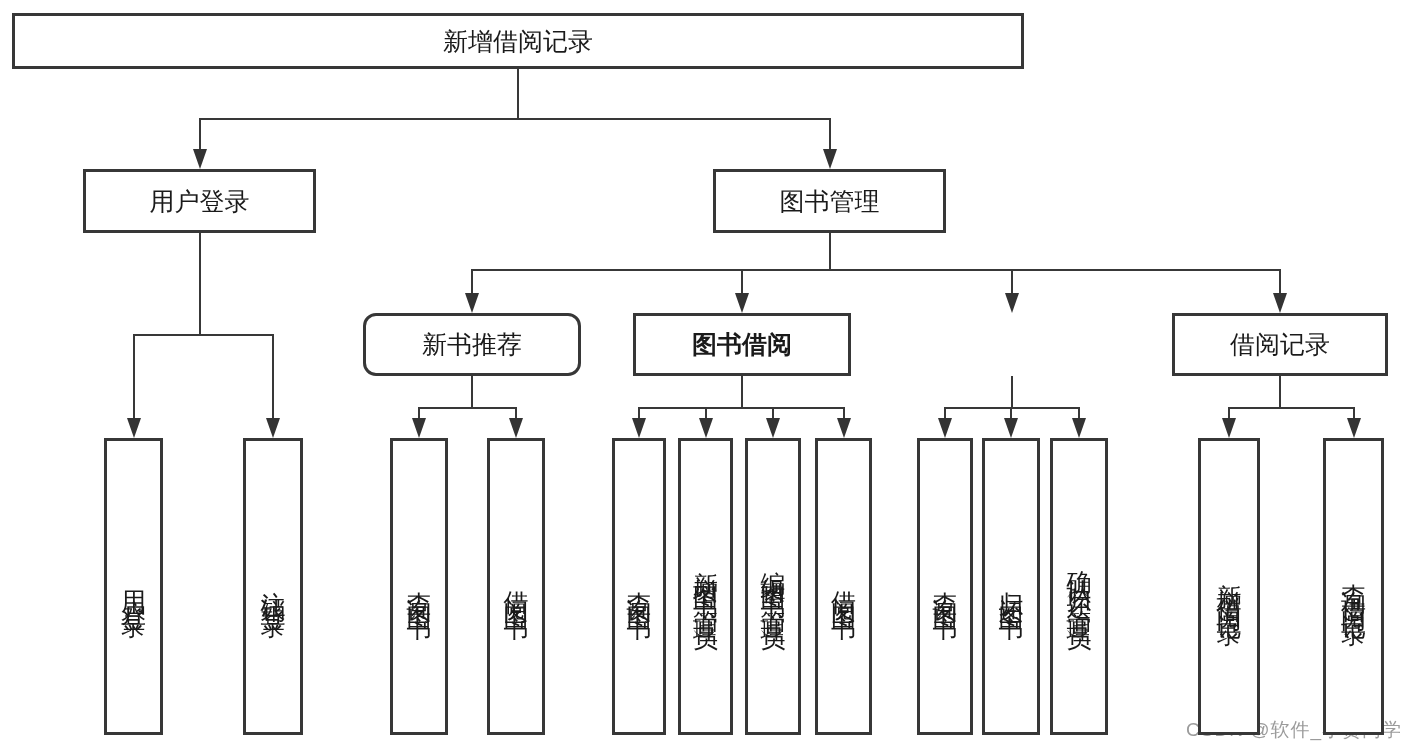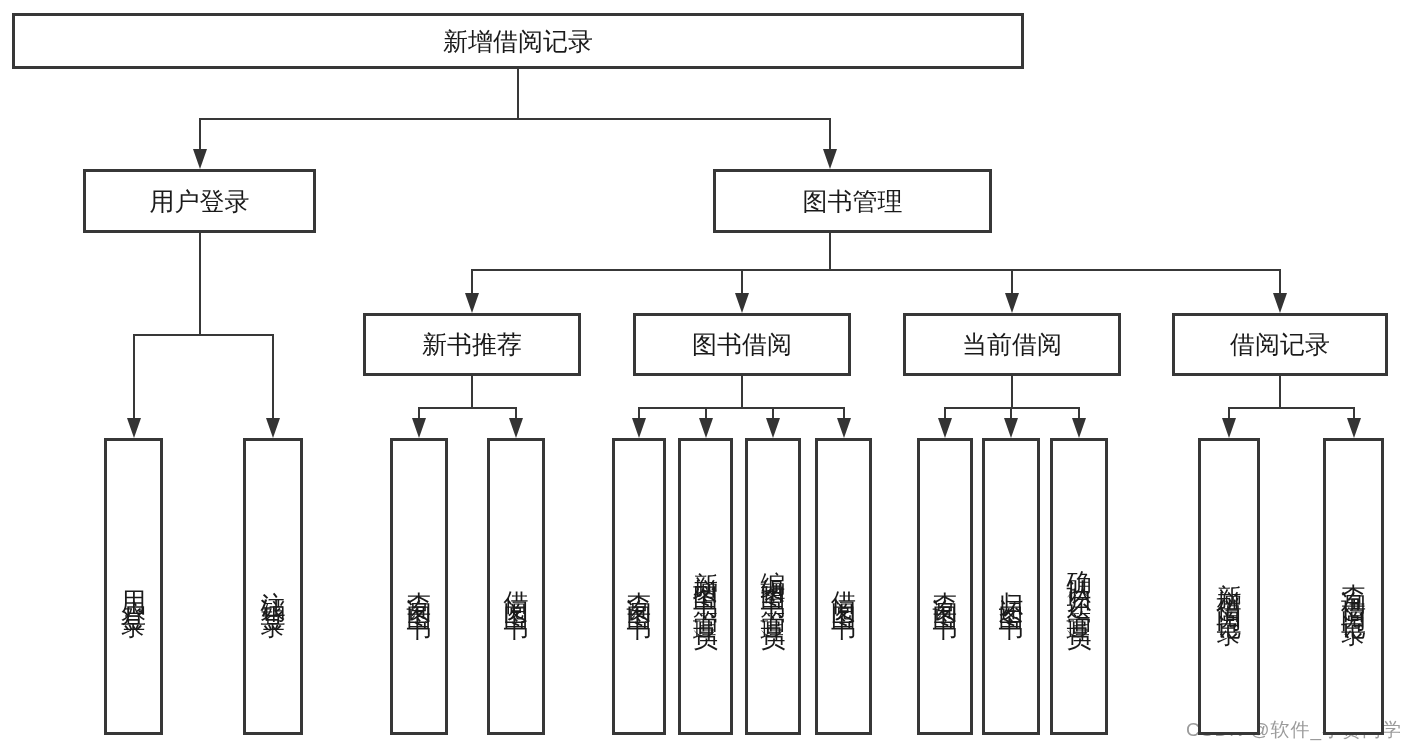--- a/index.html
+++ b/index.html
@@ -109,37 +109,34 @@
     <div class="vline" style="left: 1228px; top: 408px; height: 12px;"></div>
     <div class="arrow" style="left: 1222px; top: 418px;"></div>
     <div class="vline" style="left: 1352.5px; top: 408px; height: 12px;"></div>
     <div class="arrow" style="left: 1346.5px; top: 418px;"></div>
     <div class="node" style="left: 12px; top: 13px; width: 1012px; height: 56px;">
       <span>新增借阅记录</span>
     </div>
     <div class="node" style="left: 83px; top: 169px; width: 233px; height: 64px;">
       <span>用户登录</span>
     </div>
-    <div class="node" style="left: 713px; top: 169px; width: 279px; height: 64px;">
+    <div class="node" style="left: 713px; top: 169px; width: 233px; height: 64px;">
       <span>图书管理</span>
     </div>
     <div class="node vertical" style="left: 104px; top: 438px; width: 59px; height: 297px;">
       <span>用户登录</span>
     </div>
     <div class="node vertical" style="left: 243px; top: 438px; width: 60px; height: 297px;">
       <span>注销登录</span>
     </div>
-    <div class="node" style="left: 363px; top: 313px; width: 218px; height: 63px;">
+    <div class="node" style="left: 363px; top: 313px; width: 218px; height: 63px; border-radius: 13px;">
       <span>新书推荐</span>
     </div>
-    <div class="node" style="left: 633px; top: 313px; width: 218px; height: 63px;">
+    <div class="node" style="left: 633px; top: 313px; width: 218px; height: 63px; font-weight: bold;">
       <span>图书借阅</span>
-    </div>
-    <div class="node" style="left: 903px; top: 313px; width: 218px; height: 63px;">
-      <span>当前借阅</span>
     </div>
     <div class="node" style="left: 1172px; top: 313px; width: 216px; height: 63px;">
       <span>借阅记录</span>
     </div>
     <div class="node vertical" style="left: 390px; top: 438px; width: 58px; height: 297px;">
       <span>查询图书</span>
     </div>
     <div class="node vertical" style="left: 487px; top: 438px; width: 58px; height: 297px;">
       <span>借阅图书</span>
     </div>

